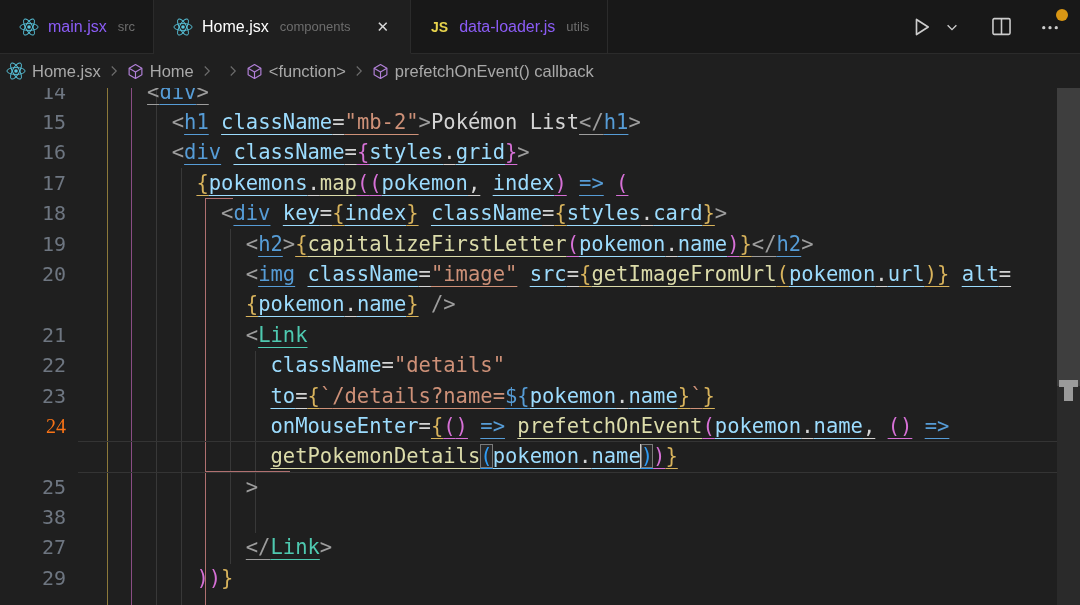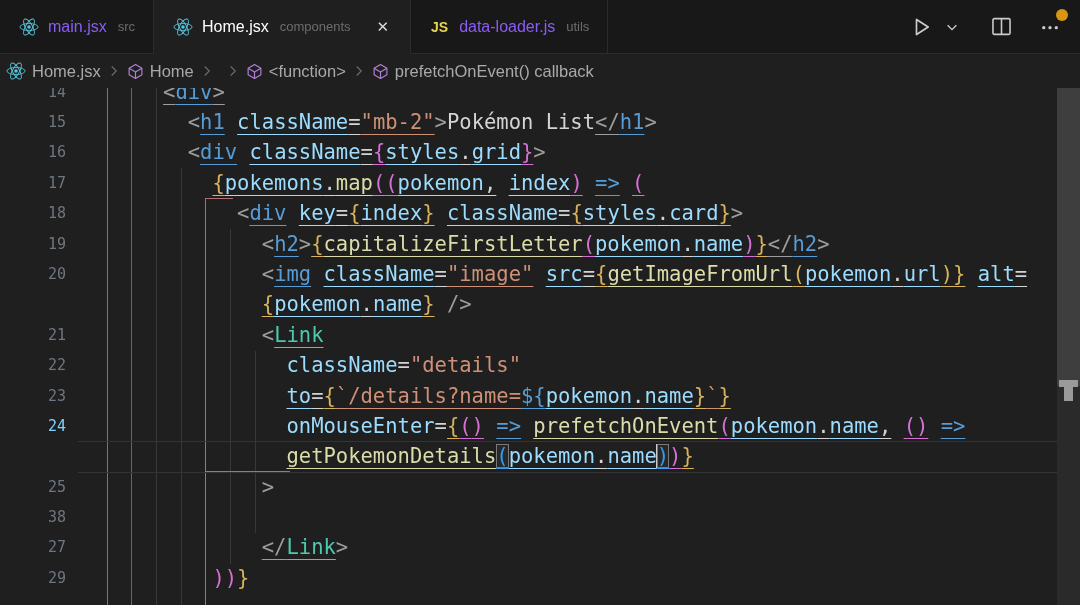--- a/index.html
+++ b/index.html
@@ -23,24 +23,24 @@
   
   #breadcrumb{position:absolute;top:54px;left:0;width:1080px;height:34px;background:#1f1f1f;
               display:flex;align-items:center;padding-left:6px;box-sizing:border-box;}
   .crumb{display:flex;align-items:center;gap:6px;color:#a9a9a9;font-size:16.5px;white-space:nowrap;cursor:pointer;}
   .crumb-sep{color:#6e6e6e;margin:0 7px;display:inline-flex;}
   
   #editor{position:absolute;top:88px;left:0;width:1080px;height:517px;background:#1f1f1f;overflow:hidden;}
   #code-scroll{position:absolute;top:-11.4px;left:0;width:1080px;}
   .row{height:30.4px;position:relative;font-family:"DejaVu Sans Mono","Liberation Mono",monospace;
        font-size:20.5px;line-height:30.4px;}
-  .lnum{position:absolute;left:0;top:0;width:66px;text-align:right;color:#6e7681;font-size:15px;
+  .lnum{position:absolute;left:0;top:0;width:66px;text-align:right;color:#6e7681;font-size:20px;
         font-family:"DejaVu Sans Mono","Liberation Mono",monospace;}
-  .lnum.cur{color:#7dd3fc;}
-  .code{position:absolute;left:89px;top:0;white-space:pre;text-align:right;}
+  .lnum.cur{color:#f97316;font-family:Liberation Serif, serif;}
+  .code{position:absolute;left:73px;top:0;white-space:pre;text-align:right;}
   .code span{white-space:pre;}
   .u{text-decoration:underline;text-decoration-thickness:1px;text-underline-offset:4.5px;}
   .boxed{outline:1px solid #7a7a7a;outline-offset:-1px;background:rgba(110,110,110,0.12);}
   .cursor{display:inline-block;width:0;border-left:2px solid #cccccc;height:24px;vertical-align:middle;margin:-3px -1px 0 -1px;}
   .guide{position:absolute;width:1px;}
   .hguide{position:absolute;height:1px;}
   .curline{position:absolute;left:78px;right:23px;height:1px;background:#343434;}
   #scroll-track{position:absolute;right:0;top:0;width:23px;height:517px;background:#2a2a2a;}
   #scroll-thumb{position:absolute;right:0;top:0;width:23px;height:298px;background:#3e3e3e;}
   #scroll-marker-bar{position:absolute;right:2px;top:292px;width:19px;height:7px;background:#9a9a9a;}

